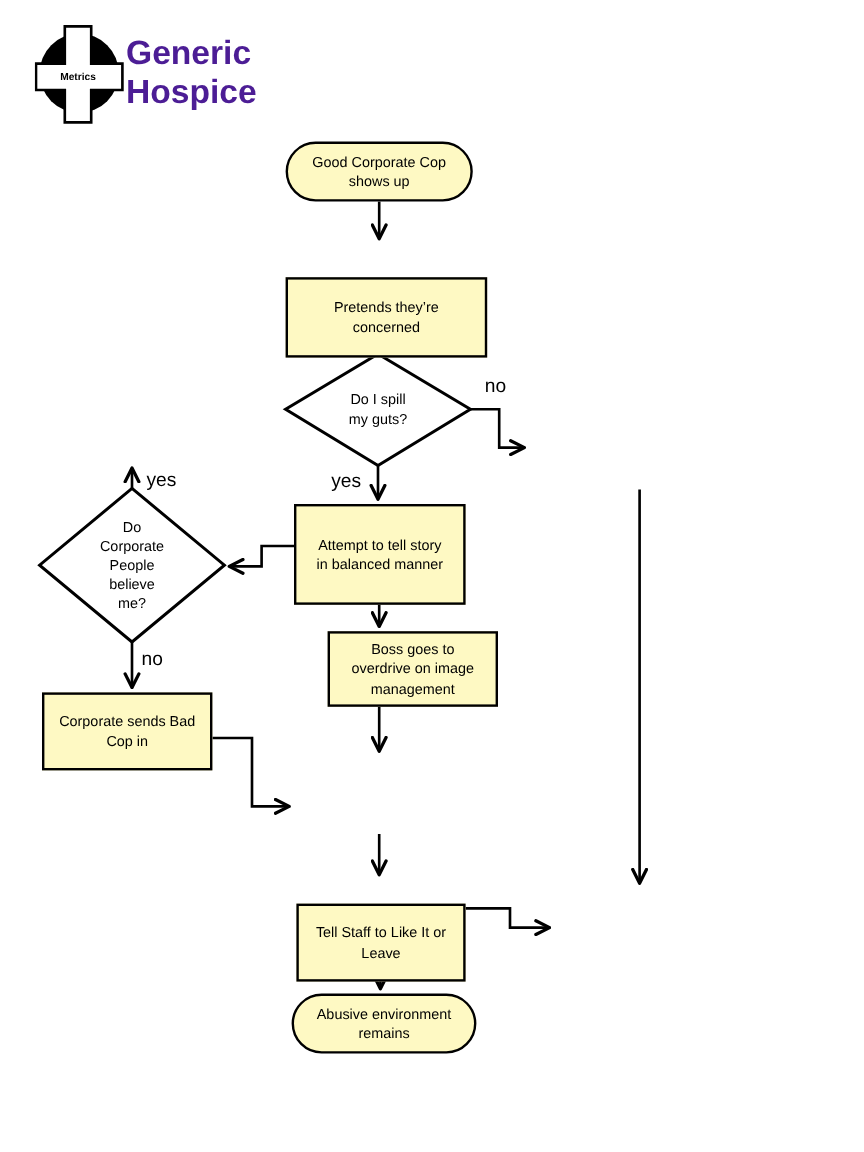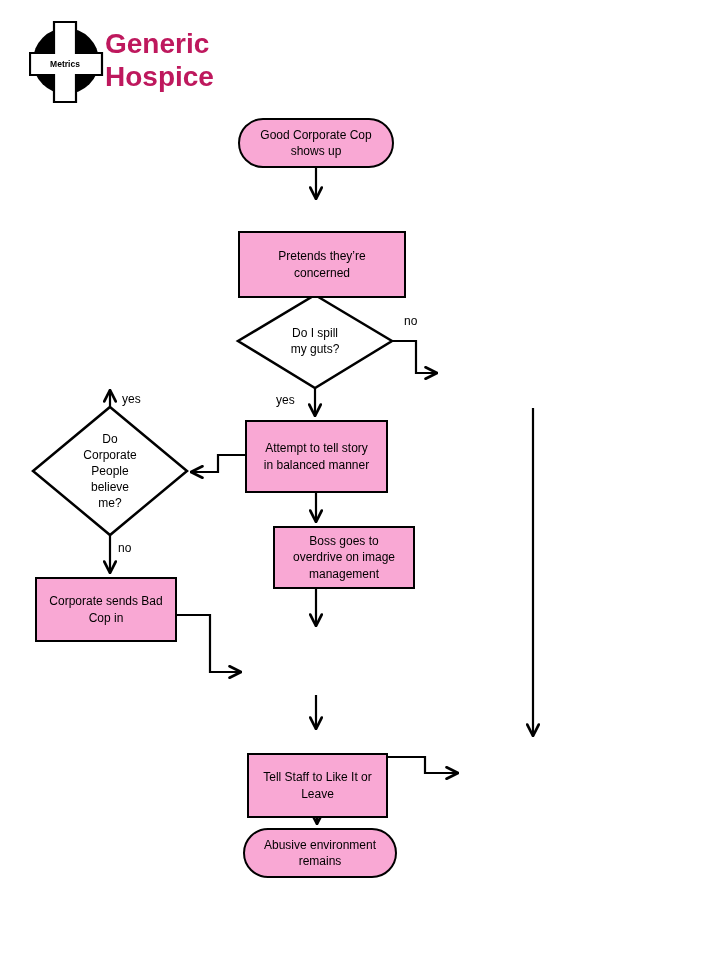--- a/index.html
+++ b/index.html
@@ -8,41 +8,41 @@
     background:#ffffff;
     font-family:"Liberation Sans", sans-serif;
     color:#000;
   }
   .canvas { position:relative; width:720px; height:960px; overflow:hidden; background:#fff; }
   .wires { position:absolute; left:0; top:0; z-index:1; }
 
   .node {
     position:absolute; box-sizing:border-box; z-index:2;
     display:flex; align-items:center; justify-content:center;
-    text-align:center; background:#f9a8d4;
+    text-align:center; background:#fef9c3;
     border:2.5px solid #000;
     font-size:12px; line-height:16.5px;
     white-space:pre-line;
     padding:3px 6px;
   }
   .stadium { border-radius:26px; }
 
   .diamond-text {
     position:absolute; z-index:2;
     display:flex; align-items:center; justify-content:center;
     text-align:center; font-size:12px; line-height:16px;
     white-space:pre-line;
   }
 
-  .edge-label { position:absolute; z-index:2; font-size:12px;text-align:right; }
+  .edge-label { position:absolute; z-index:2; font-size:16px;text-align:right; }
 
   .logo-title {
     position:absolute; left:105px; top:27px; z-index:2;
     font-size:28px; font-weight:bold; line-height:33px;
-    letter-spacing:0px; color:#be185d;
+    letter-spacing:0px; color:#4c1d95;
   }
   .logo-mark { position:absolute; left:29px; top:20px; z-index:2; }
 </style>
 </head>
 <body>
 
 <div class="canvas">
 
   <svg class="wires" width="720" height="960" viewBox="0 0 720 960">
     <defs>
@@ -84,21 +84,21 @@
     <div>Hospice</div>
   </div>
 
   <div class="node stadium" style="left:238px; top:118px; width:156px; height:50px;">Good Corporate Cop
 shows up</div>
 
   <div class="node" style="left:238px; top:203px; width:168px; height:67px;margin-top:28px;">Pretends they’re
 concerned</div>
 
 
-  <div class="node" style="left:245px; top:420px; width:143px; height:73px;">Attempt  to tell story
+  <div class="node" style="left:245px; top:420px; width:143px; height:84px;">Attempt  to tell story
 in balanced manner</div>
 
 
   <div class="node" style="left:35px; top:577px; width:142px; height:65px;">Corporate sends Bad
 Cop in</div>
 
   <div class="node" style="left:245px; top:526px; width:142px; height:63px;margin-left:28px;">Boss goes to
 overdrive on image
 management</div>
 

